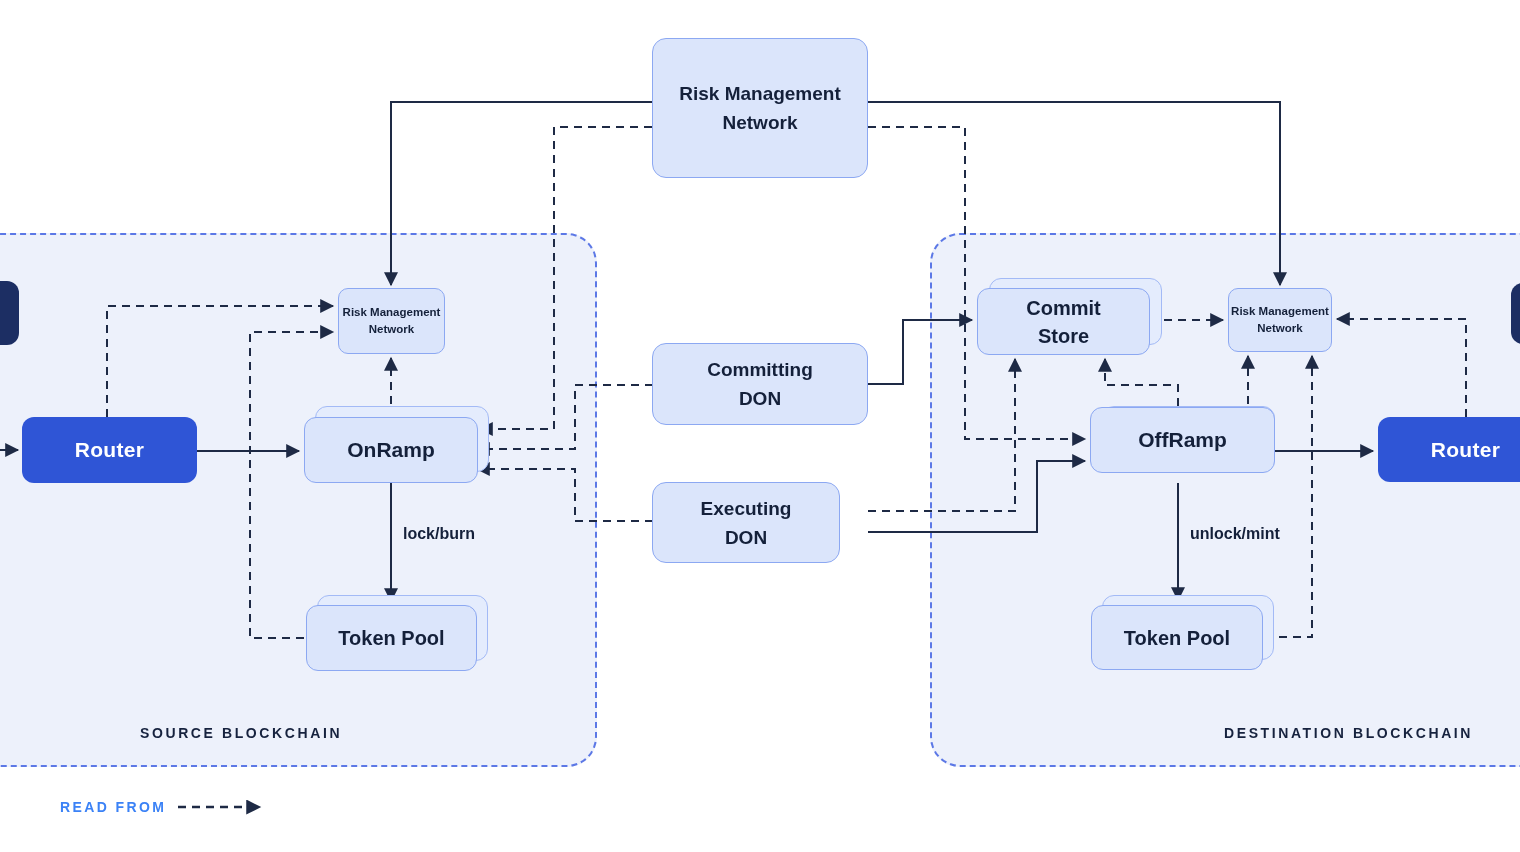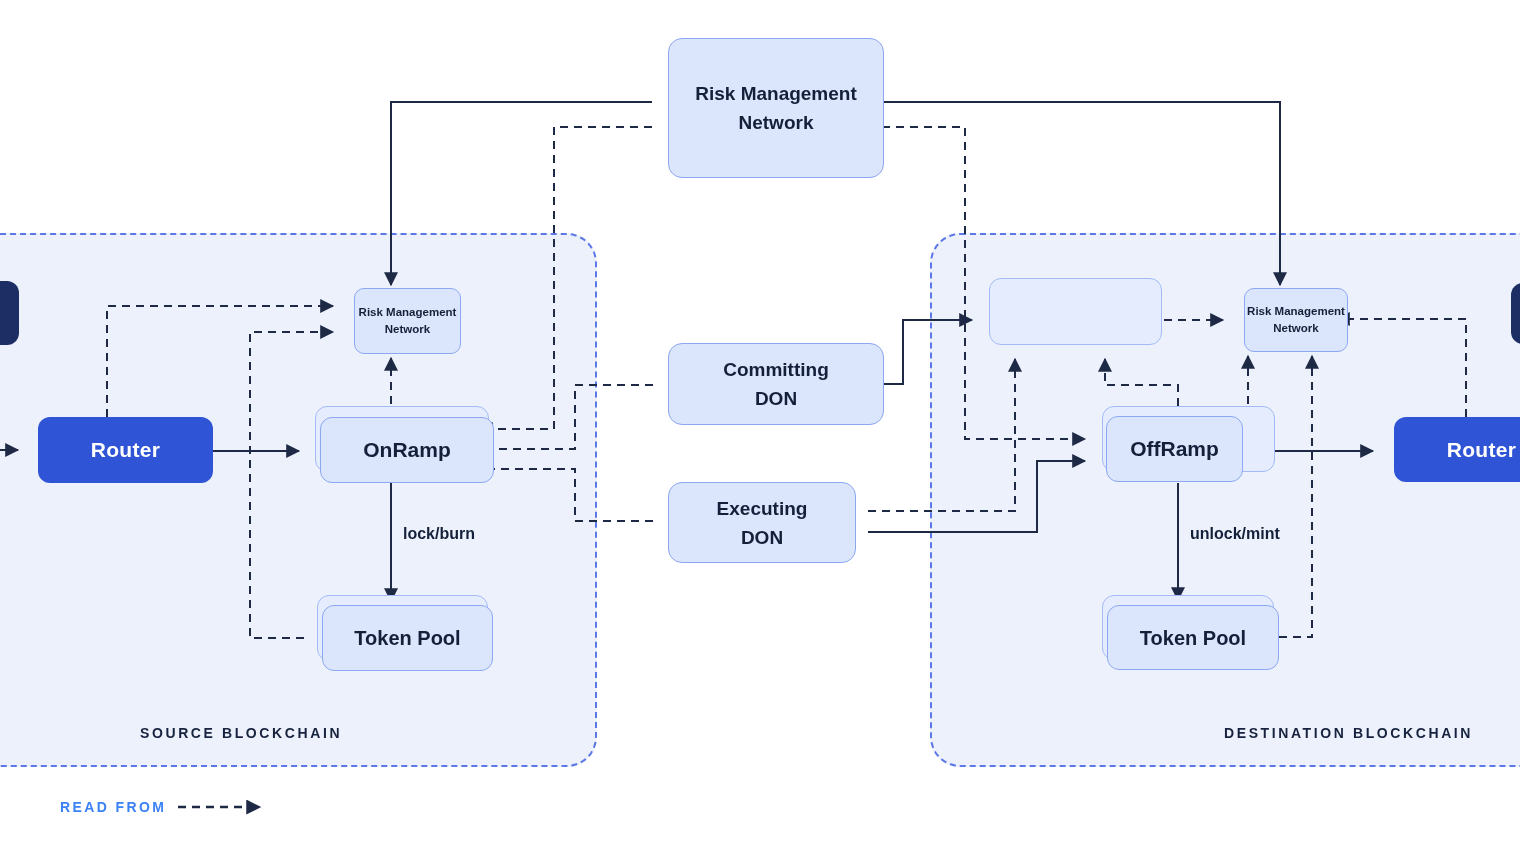--- a/index.html
+++ b/index.html
@@ -20,21 +20,20 @@
   .node{
     position:absolute;z-index:3;
     display:flex;align-items:center;justify-content:center;
     text-align:center;
     background:#dbe5fb;
     border:1.5px solid #8ca8f2;
     border-radius:12px;
     box-sizing:border-box;
     font-weight:bold;
     color:#14203a;
-    margin-left:16px;
   }
   .node .lines{display:block;}
   .stackback{
     position:absolute;z-index:3;
     background:#e4ecfd;
     border:1.5px solid #a3baf6;
     border-radius:12px;
     box-sizing:border-box;
   }
   .node.big-label{font-size:19px;line-height:29px;}
@@ -136,28 +135,32 @@
   <div class="node big-label" style="left:652px;top:343px;width:216px;height:82px;border-radius:14px;">
     <span class="lines"><span>Committing</span><br>
     <span>DON</span></span>
   </div>
   <div class="node big-label" style="left:652px;top:482px;width:188px;height:81px;border-radius:14px;">
     <span class="lines"><span>Executing</span><br>
     <span>DON</span></span>
   </div>
 
   <div class="stackback" style="left:989px;top:278px;width:173px;height:67px;"></div>
+  <div class="node mid-label" style="left:977px;top:288px;width:173px;height:67px;">
+    <span class="lines"><span>Commit</span><br>
+    <span>Store</span></span>
+  </div>
 
   <div class="node small-label" style="left:1228px;top:288px;width:104px;height:64px;">
     <span class="lines"><span>Risk Management</span><br>
     <span>Network</span></span>
   </div>
 
   <div class="stackback" style="left:1102px;top:406px;width:173px;height:66px;"></div>
-  <div class="node mid-label" style="left:1090px;top:416px;width:137px;height:66px;font-size:21px;">
+  <div class="node mid-label" style="left:1090px;top:407px;width:185px;height:66px;font-size:21px;">
     <span>OffRamp</span>
   </div>
 
   <div class="stackback" style="left:1102px;top:595px;width:172px;height:65px;"></div>
   <div class="node mid-label" style="left:1091px;top:605px;width:172px;height:65px;">
     <span>Token Pool</span>
   </div>
 
   <div class="edge-label" style="left:1190px;top:525px;">unlock/mint</div>
 

